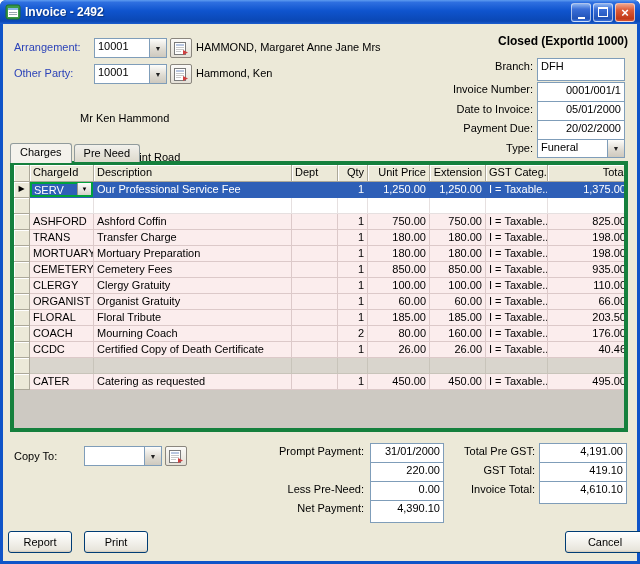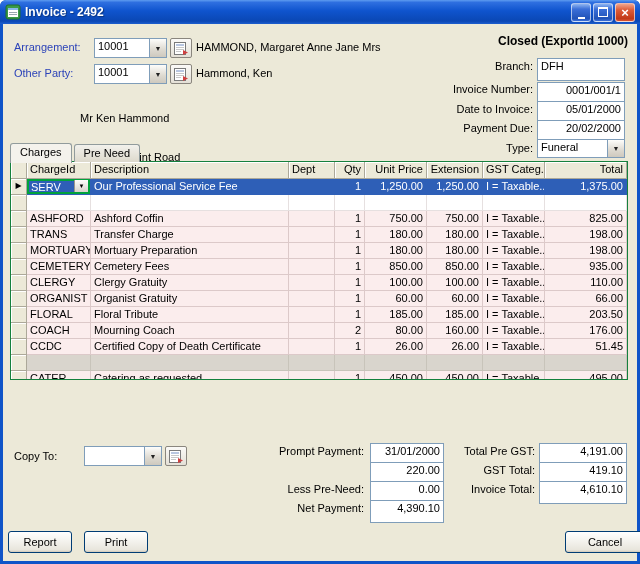--- a/index.html
+++ b/index.html
@@ -27,21 +27,21 @@
   .combo .val{flex:1;padding:1px 3px;white-space:nowrap;overflow:hidden;}
   .dd2{width:16px;border-left:1px solid #7F9DB9;background:linear-gradient(#FDFDFB,#DDD9D0 60%,#CEC9BE);display:flex;align-items:center;justify-content:center;font-size:7px;color:#222;}
   .lookup{position:absolute;width:22px;height:20px;border:1px solid #8A867E;border-radius:2px;background:linear-gradient(#FBFAF7,#E4E0D6);display:flex;align-items:center;justify-content:center;box-sizing:border-box;}
   .status{position:absolute;right:12px;top:34px;font-weight:bold;font-size:12px;}
   .addr{position:absolute;left:80px;top:86px;line-height:13px;white-space:pre;}
   
   .tabs{position:absolute;left:10px;top:143px;display:flex;align-items:flex-end;z-index:3;}
   .tab{font-size:11px;padding:2px 9px;border:1px solid #919B9C;border-bottom:none;border-radius:3px 3px 0 0;background:linear-gradient(#F2F1EC,#DDD9CC);margin-right:2px;height:18px;box-sizing:border-box;}
   .tab.active{background:#F4F2EC;height:20px;margin-bottom:-1px;z-index:4;}
   
-  .grid{position:absolute;left:10px;top:161px;width:618px;height:219px;background:#CDC9C2;border:1px solid #15803d;box-sizing:border-box;overflow:hidden;}
+  .grid{position:absolute;left:10px;top:161px;width:618px;height:271px;background:#CDC9C2;border:4px solid #15803d;box-sizing:border-box;overflow:hidden;}
   .ghead,.grow{display:flex;}
   .ghead{height:17px;}
   .grow{height:16px;}
   .hcell{flex:0 0 auto;background:#ECE9D8;border-right:1px solid #ACA899;border-bottom:1px solid #ACA899;box-shadow:inset 1px 1px 0 #fff;padding:1px 3px;box-sizing:border-box;white-space:nowrap;overflow:hidden;}
   .gcell{flex:0 0 auto;background:var(--pink,#FBEDED);border-right:1px solid #DCC9C9;border-bottom:1px solid #DCC9C9;padding:1px 3px;box-sizing:border-box;white-space:nowrap;overflow:hidden;line-height:12px;}
   .ind{width:16px;background:#ECE9D8 !important;border-right:1px solid #ACA899;border-bottom:1px solid #ACA899;box-shadow:inset 1px 1px 0 #fff;text-align:center;font-size:8px;line-height:14px;color:#000;padding:0;}
   .c0{width:64px;}.c1{width:198px;}.c2{width:46px;}
   .c3{width:30px;text-align:right;}.c4{width:62px;text-align:right;}
   .c5{width:56px;text-align:right;}.c6{width:62px;}.c7{width:82px;text-align:right;}
   .grow.selected .gcell:not(.ind){background:var(--sel,#2E5FB7);color:#fff;border-color:var(--sel,#2E5FB7);}
@@ -275,21 +275,21 @@
         </div>
         <div class="grow ">
           <div class="gcell ind"></div>
           <div class="gcell c0">CCDC</div>
           <div class="gcell c1">Certified Copy of Death Certificate</div>
           <div class="gcell c2"></div>
           <div class="gcell c3">1</div>
           <div class="gcell c4">26.00</div>
           <div class="gcell c5">26.00</div>
           <div class="gcell c6">I = Taxable...</div>
-          <div class="gcell c7">51.45</div>
+          <div class="gcell c7">40.46</div>
         </div>
         <div class="grow empty-gray">
           <div class="gcell ind"></div>
           <div class="gcell c0"></div>
           <div class="gcell c1"></div>
           <div class="gcell c2"></div>
           <div class="gcell c3"></div>
           <div class="gcell c4"></div>
           <div class="gcell c5"></div>
           <div class="gcell c6"></div>

